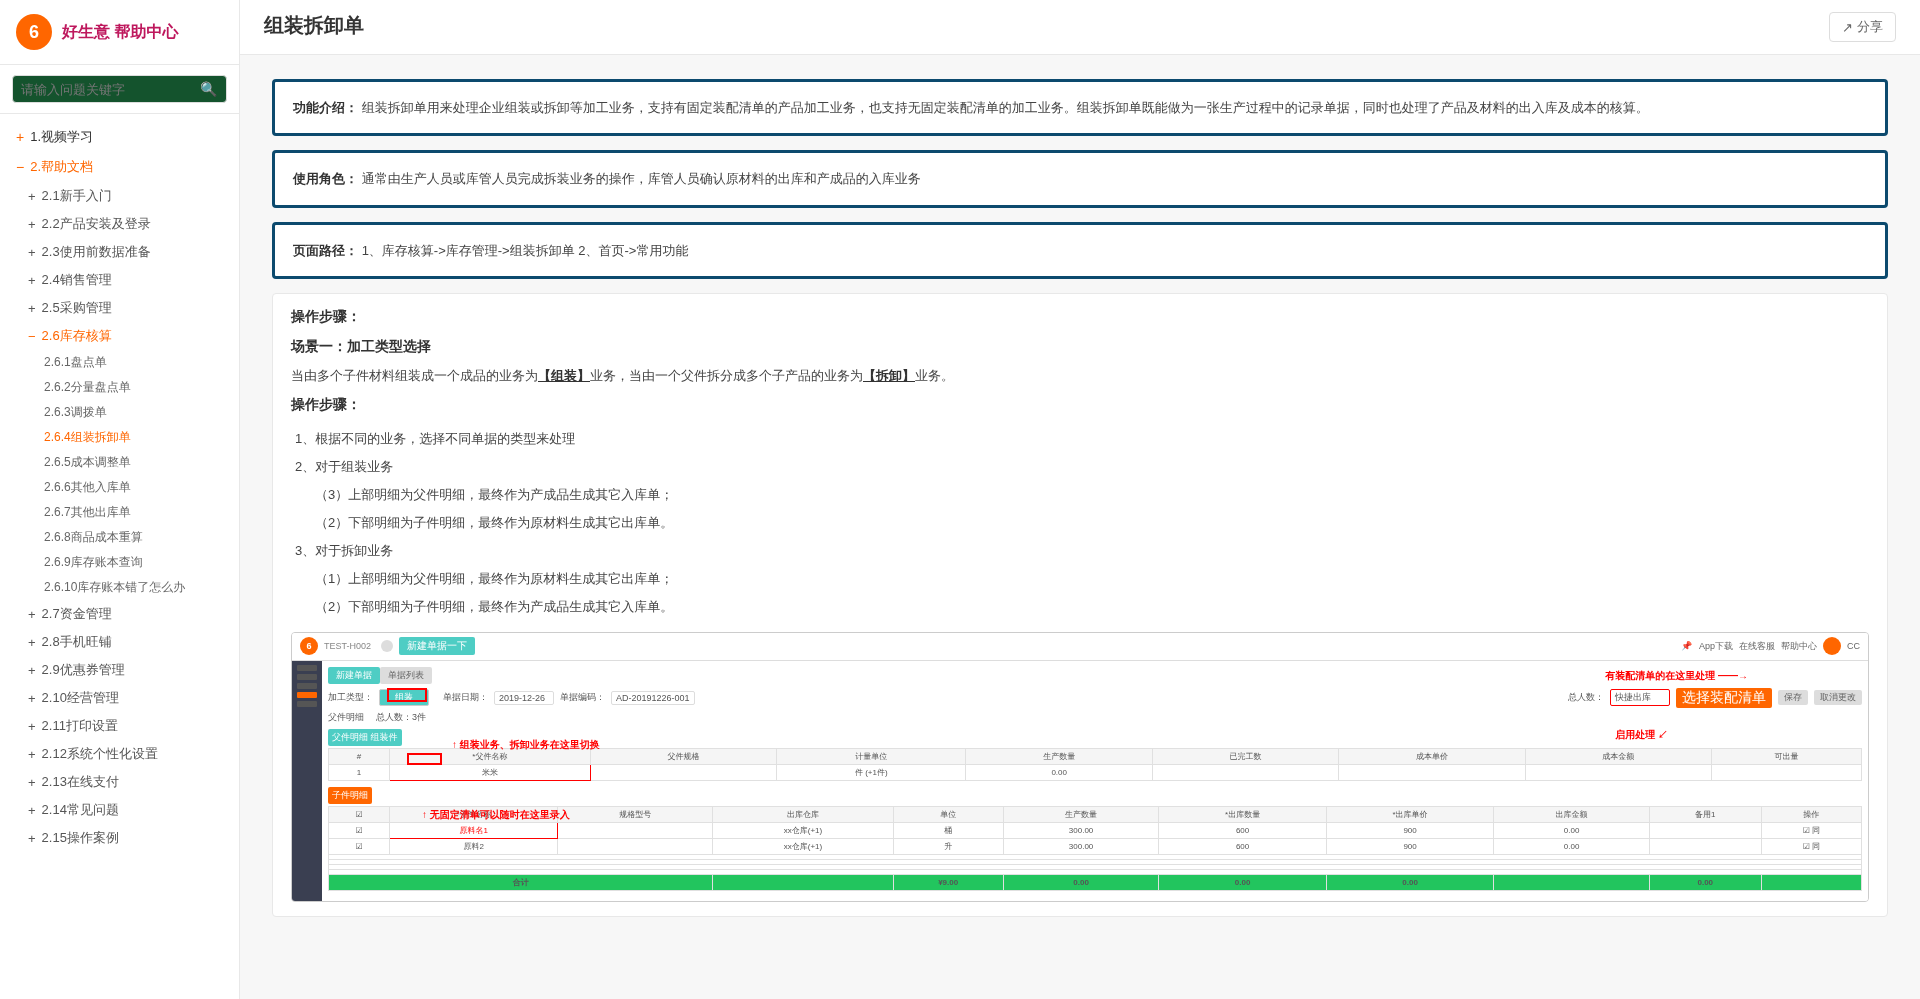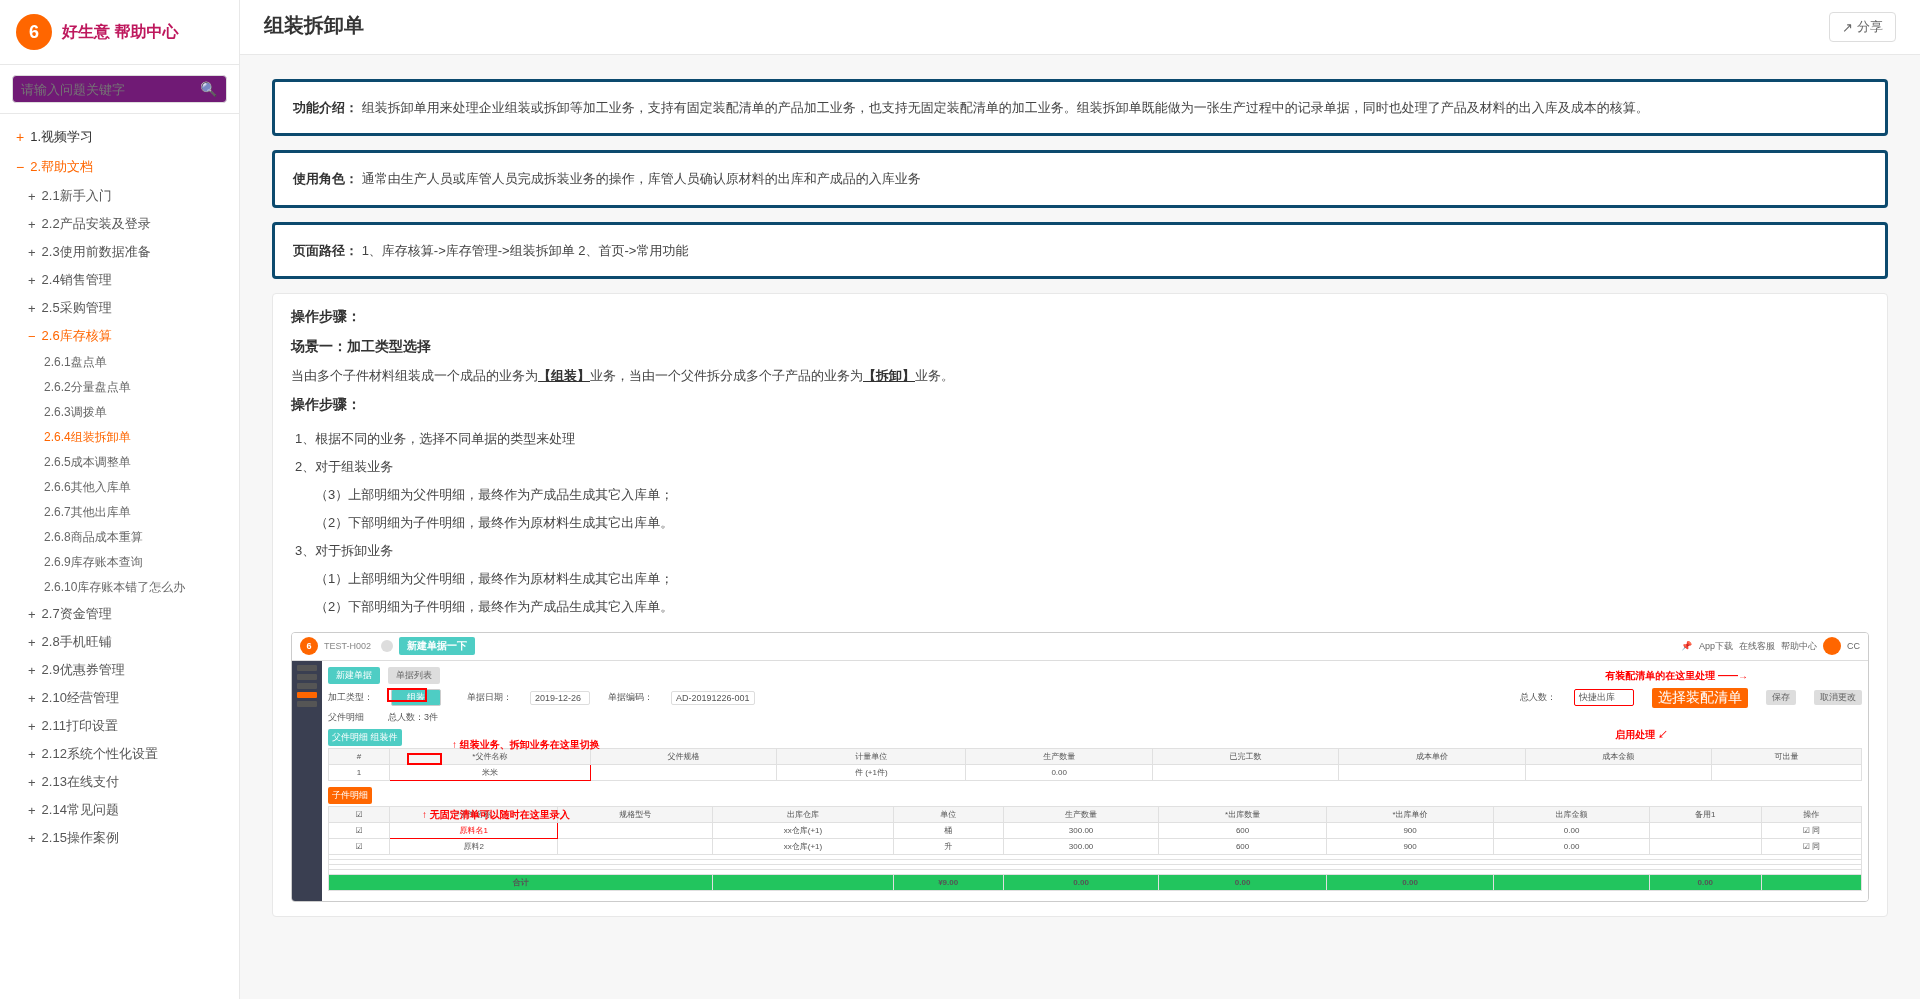--- a/index.html
+++ b/index.html
@@ -44,21 +44,21 @@
     #search-area {
       padding: 10px 12px;
       border-bottom: 1px solid #e8e8e8;
     }
     #search-box {
       display: flex;
       align-items: center;
       border: 1px solid #ddd;
       border-radius: 4px;
       padding: 5px 8px;
-      background: #701a75;
+      background: #14532d;
     }
     #search-input {
       border: none;
       background: transparent;
       outline: none;
       font-size: 13px;
       flex: 1;
       color: #999;
     }
     #search-icon-btn {
@@ -249,21 +249,20 @@
       color: white;
       font-size: 9px;
       font-weight: bold;
     }
     .mock-nav-tab {
       background: #4ecdc4;
       color: white;
       padding: 2px 8px;
       border-radius: 2px;
       font-size: 10px;
-      font-weight: bold;
     }
     .mock-breadcrumb { font-size: 9px; color: #888; }
     .mock-btn {
       background: #f60;
       color: white;
       padding: 1px 6px;
       border-radius: 2px;
       font-size: 14px;
     }
     .mock-btn-gray {
@@ -293,40 +292,40 @@
       border-radius: 1px;
     }
     .mock-content-area {
       flex: 1;
       background: #fff;
       padding: 6px;
       overflow: hidden;
     }
     .mock-tabs {
       display: flex;
-      gap: 8px;
+      gap: 0;
       margin-bottom: 4px;
     }
     .mock-tab {
       background: #4ecdc4;
       color: white;
       padding: 2px 8px;
       border-radius: 2px;
       font-size: 9px;
     }
     .mock-tab-inactive {
       background: #ddd;
       color: #666;
       padding: 2px 8px;
       border-radius: 2px;
       font-size: 9px;
     }
     .mock-form-row {
       display: flex;
-      gap: 18px;
+      gap: 6px;
       margin-bottom: 3px;
       align-items: center;
       font-size: 9px;
       color: #555;
     }
     .mock-input-field {
       border: 1px solid #ddd;
       padding: 1px 4px;
       border-radius: 2px;
       background: #fff;

